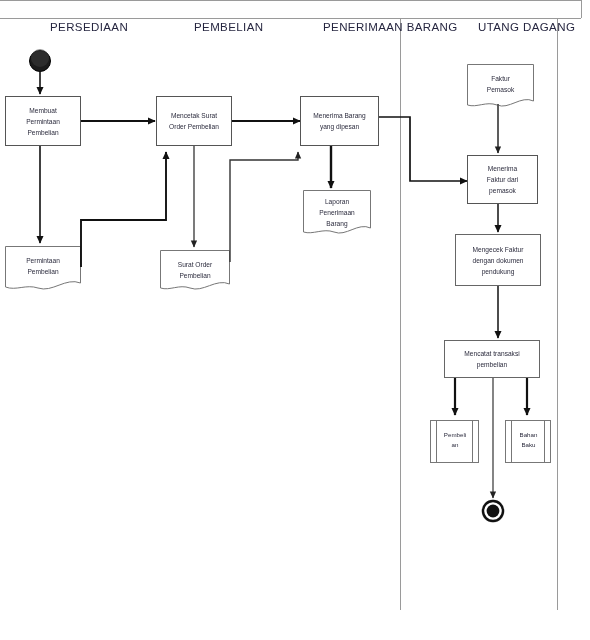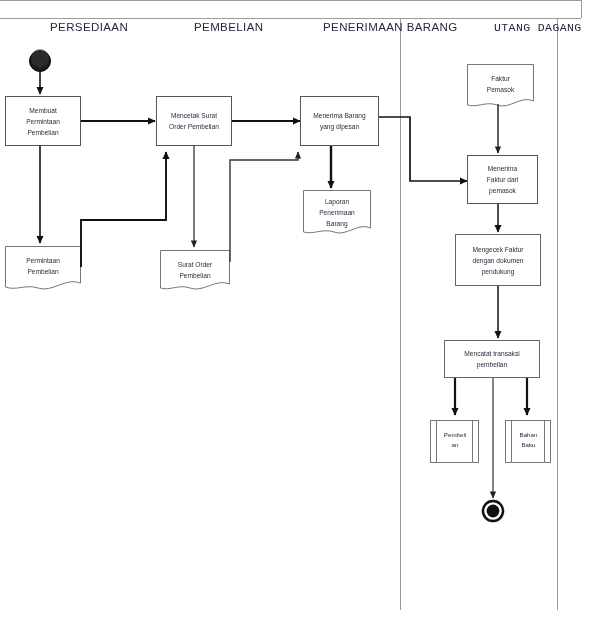--- a/index.html
+++ b/index.html
@@ -112,21 +112,21 @@
       <circle cx="493" cy="511" r="11" fill="#fff" stroke="#d8d8d8" stroke-width="1.2"></circle>
       <circle cx="493" cy="511" r="10" fill="none" stroke="#111" stroke-width="2.4"></circle>
       <circle cx="493" cy="511" r="6.4" fill="#111"></circle>
     </g>
   </svg>
 
 
   <div class="lane-title" style="left:14px;top:21px;">PERSEDIAAN</div>
   <div class="lane-title" style="left:158px;top:21px;">PEMBELIAN</div>
   <div class="lane-title" style="left:287px;top:21px;">PENERIMAAN BARANG</div>
-  <div class="lane-title" style="left:458px;top:21px;font-family:Liberation Mono, monospace;">UTANG DAGANG</div>
+  <div class="lane-title" style="left:442px;top:21px;">UTANG DAGANG</div>
 
   <div class="node-label" style="left:6px;top:97px;width:74px;height:48px;">Membuat
 Permintaan
 Pembelian</div>
 
   <div class="node-label" style="left:6px;top:249px;width:74px;height:34px;">Permintaan
 Pembelian</div>
 
   <div class="node-label" style="left:157px;top:97px;width:74px;height:48px;">Mencetak Surat
 Order Pembelian</div>

